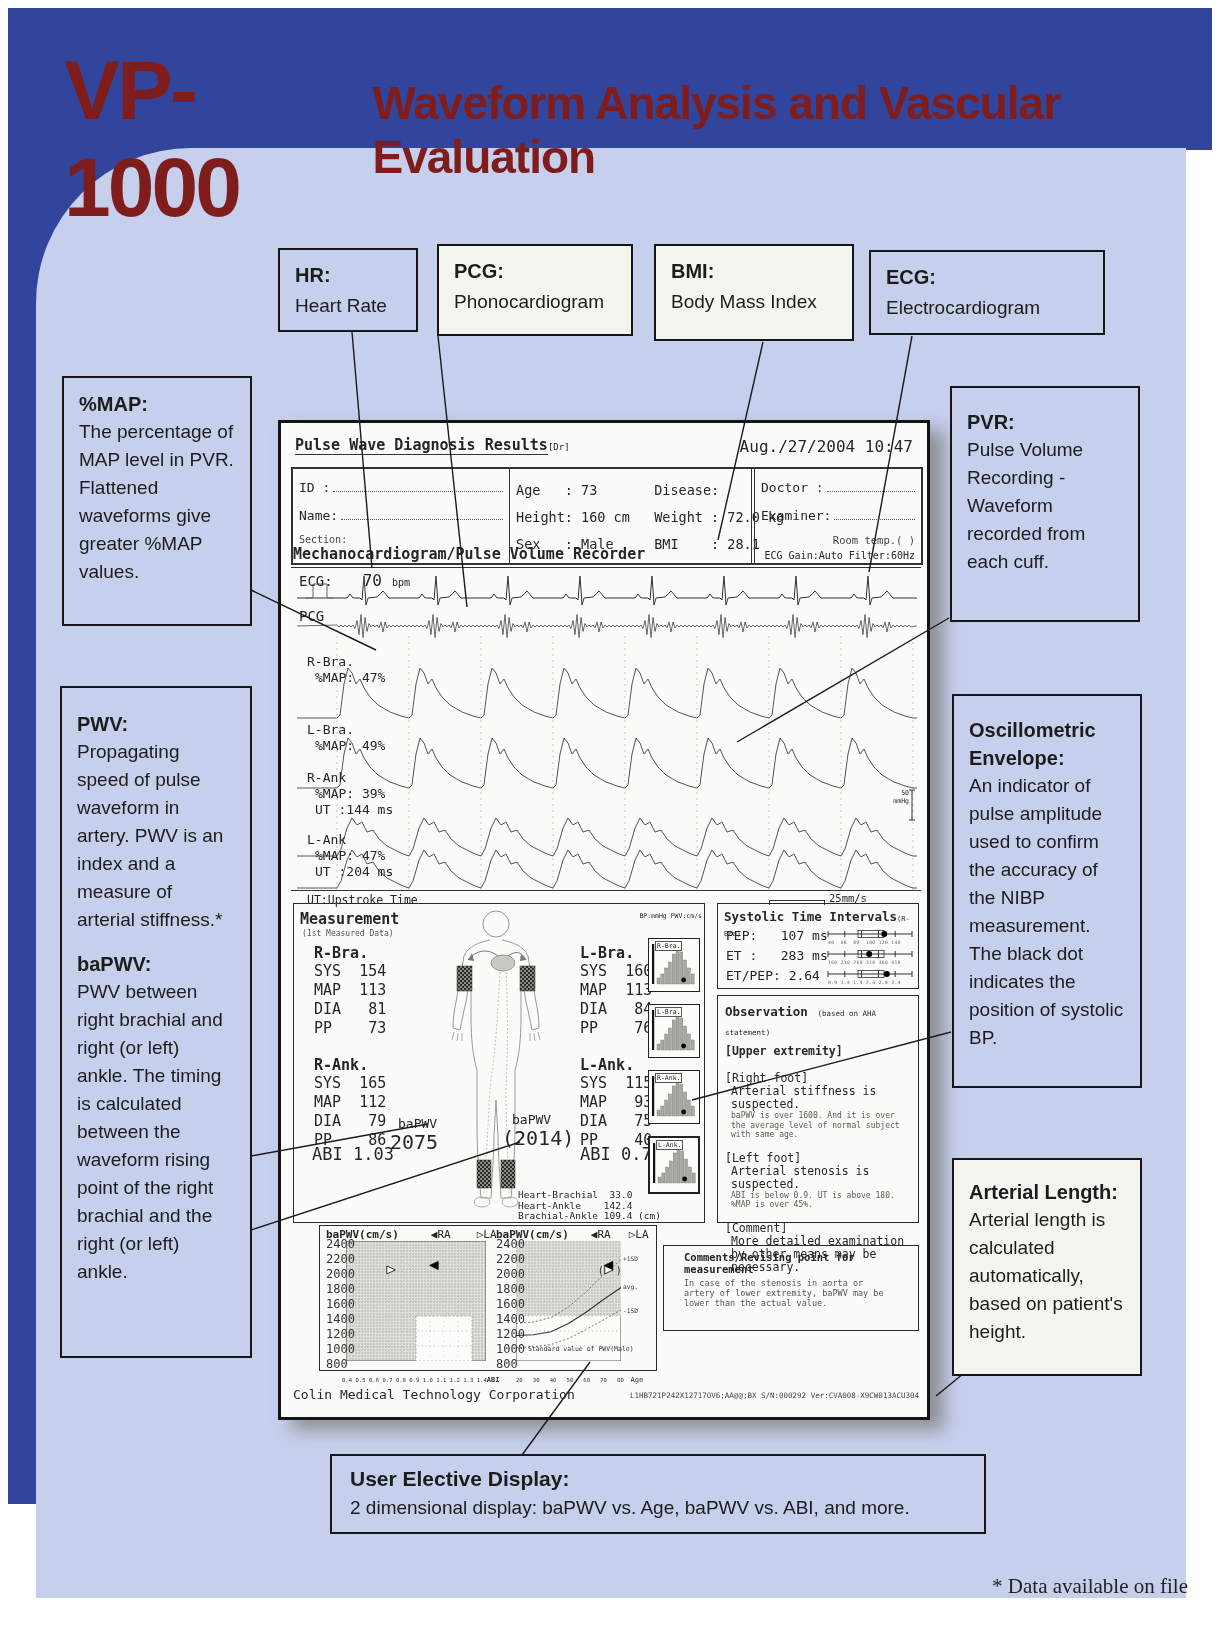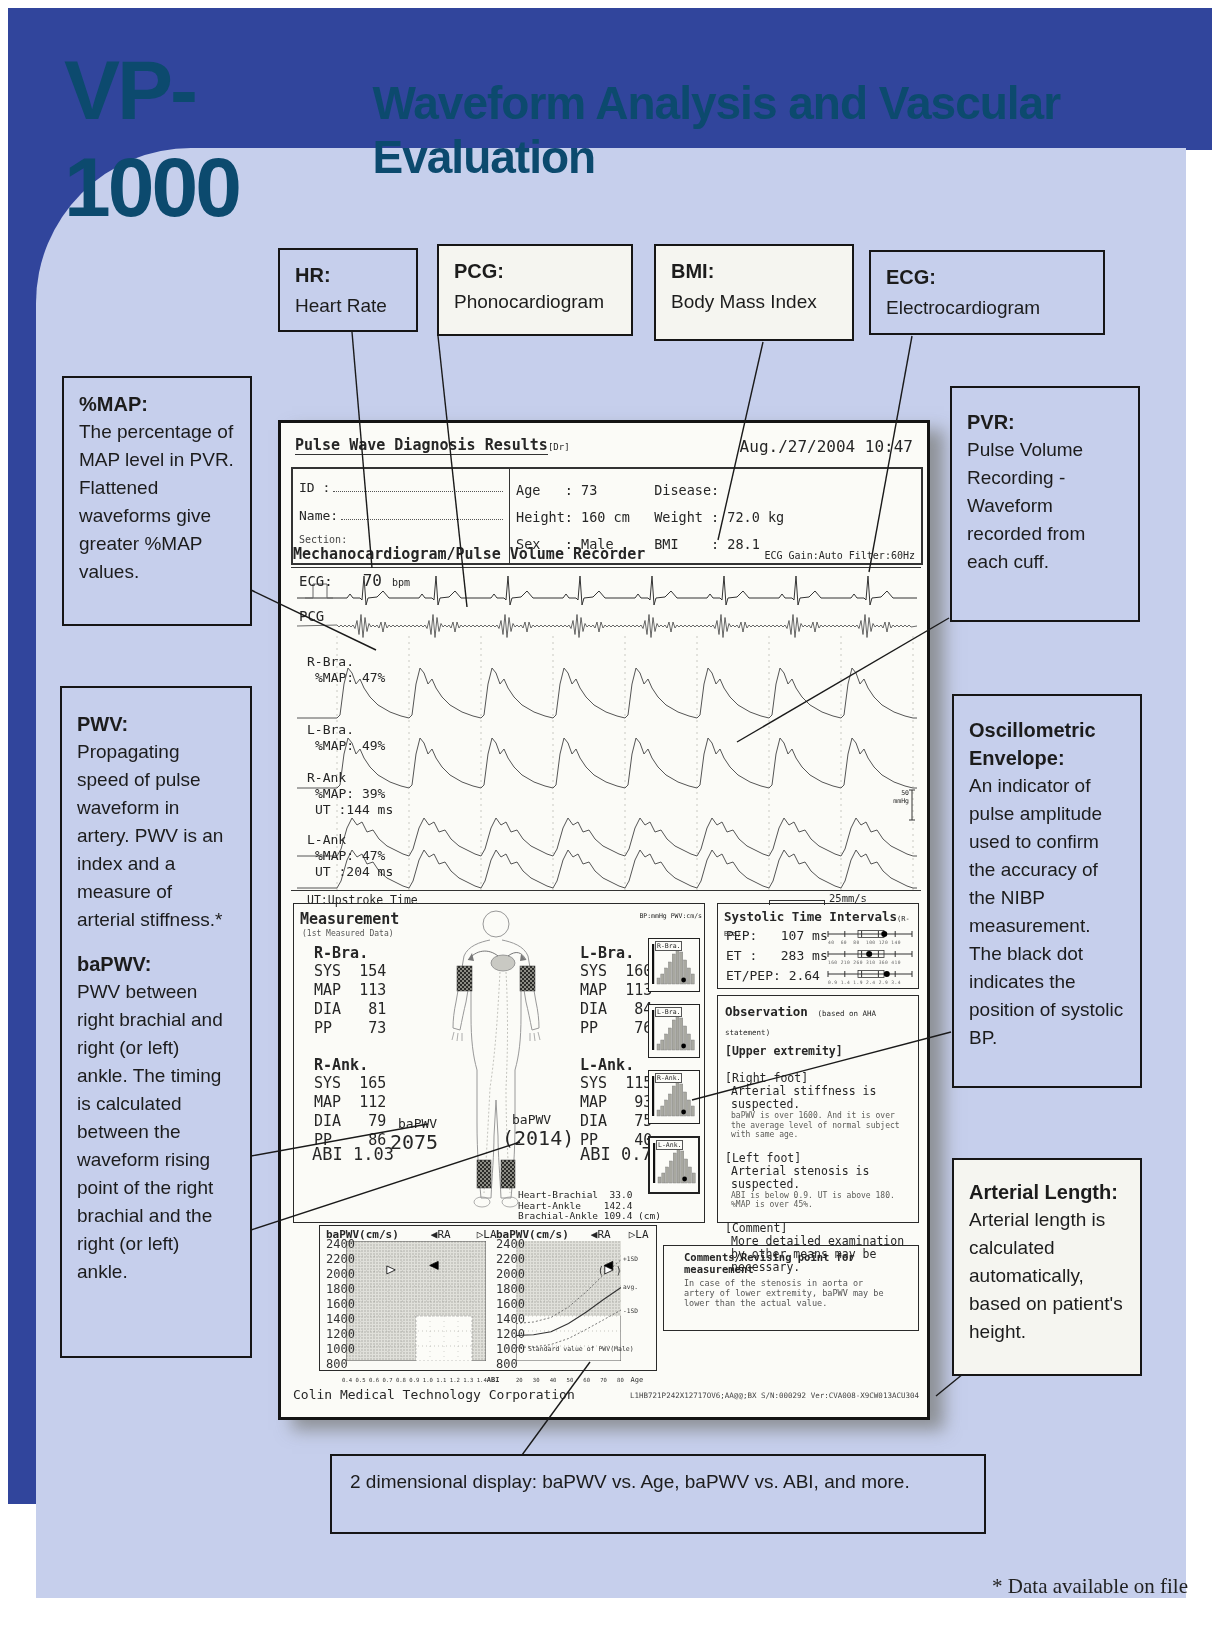--- a/index.html
+++ b/index.html
@@ -2,21 +2,21 @@
 <html><head>
 <meta charset="utf-8">
 <style>
   html,body{margin:0;padding:0;}
   body{width:1224px;height:1628px;position:relative;background:#ffffff;
        font-family:"Liberation Sans",sans-serif;color:#1c1c1c;overflow:hidden;}
   .abs{position:absolute;}
   .blue{background:#31459c;}
   .content{position:absolute;left:36px;top:148px;width:1150px;height:1450px;
            background:#c6cfec;border-top-left-radius:155px;}
-  .titlebar{position:absolute;left:64px;top:42px;display:flex;align-items:baseline;gap:26px;color:#0c4a6e;}
+  .titlebar{position:absolute;left:64px;top:42px;display:flex;align-items:baseline;gap:26px;color:#7f1d1d;}
   .brand{font-size:84px;font-weight:bold;letter-spacing:-3px;}
   .btitle{font-size:46px;font-weight:bold;letter-spacing:-1px;}
   .callout{position:absolute;border:2px solid #161616;box-sizing:border-box;
            padding:12px 15px;background:#c6cfec;}
   .callout .term{font-weight:bold;font-size:20px;line-height:26px;}
   .callout .desc{font-size:19px;line-height:27px;margin-top:4px;}
   .sideterm{font-weight:bold;font-size:20px;line-height:28px;}
   .sidedesc{font-size:19px;line-height:28px;}
   .whitebox{background:#f5f5f0;}
   .report{position:absolute;left:278px;top:420px;width:652px;height:1000px;background:#fbfbf7;
@@ -85,20 +85,31 @@
           <span class="plabel">Name:</span>
           <span class="dots"></span>
         </div>
       <div style="font-size:10px;color:#444;">Section:</div>
     </div>
     <div class="pcol" style="width:242px;border-left:1.5px solid #333;font-size:13.5px;line-height:27px;">
       <div class="pre">Age   : 73       Disease:</div>
       <div class="pre">Height: 160 cm   Weight : 72.0 kg</div>
       <div class="pre">Sex   : Male     BMI    : 28.1</div>
     </div>
+    <div class="pcol" style="flex:1;border-left:4px double #333;">
+      <div class="dotrow">
+          <span class="plabel">Doctor  :</span>
+          <span class="dots"></span>
+        </div>
+      <div class="dotrow">
+          <span class="plabel">Examiner:</span>
+          <span class="dots"></span>
+        </div>
+      <div style="font-size:10.5px;text-align:right;color:#444;">Room temp.(        )</div>
+    </div>
   </div>
 
   <div class="abs" style="left:12px;top:122px;font-size:15px;font-weight:bold;">Mechanocardiogram/Pulse Volume Recorder</div>
   <div class="abs" style="right:12px;top:127px;font-size:10px;">ECG Gain:Auto  Filter:60Hz</div>
 
   <div class="abs wavearea" style="left:10px;top:144px;width:630px;height:322px;">
     <svg id="waves" width="630" height="322" viewBox="0 0 630 322">
         <line x1="46" y1="68" x2="46" y2="322" stroke="#c9c9c2" stroke-width="1" stroke-dasharray="2,4"></line>
         <line x1="118" y1="68" x2="118" y2="322" stroke="#c9c9c2" stroke-width="1" stroke-dasharray="2,4"></line>
         <line x1="190" y1="68" x2="190" y2="322" stroke="#c9c9c2" stroke-width="1" stroke-dasharray="2,4"></line>
@@ -488,16 +499,17 @@
 </div>
 <div class="callout" style="left:952px;top:694px;width:190px;height:394px;">
   <div class="sideterm" style="margin-top:8px;">Oscillometric Envelope:</div>
   <div class="sidedesc">An indicator of pulse amplitude used to confirm the accuracy of the NIBP measurement. The black dot indicates the position of systolic BP.</div>
 </div>
 <div class="callout whitebox" style="left:952px;top:1158px;width:190px;height:218px;">
   <div class="sideterm" style="margin-top:6px;">Arterial Length:</div>
   <div class="sidedesc">Arterial length is calculated automatically, based on patient's height.</div>
 </div>
 <div class="callout" style="left:330px;top:1454px;width:656px;height:80px;padding:10px 18px;">
+  <div class="term" style="font-size:21px;">User Elective Display:</div>
   <div class="desc" style="margin-top:2px;">2 dimensional display: baPWV vs. Age, baPWV vs. ABI, and more.</div>
 </div>
 
 <div class="footnote">* Data available on file</div>
 
 </body></html>

